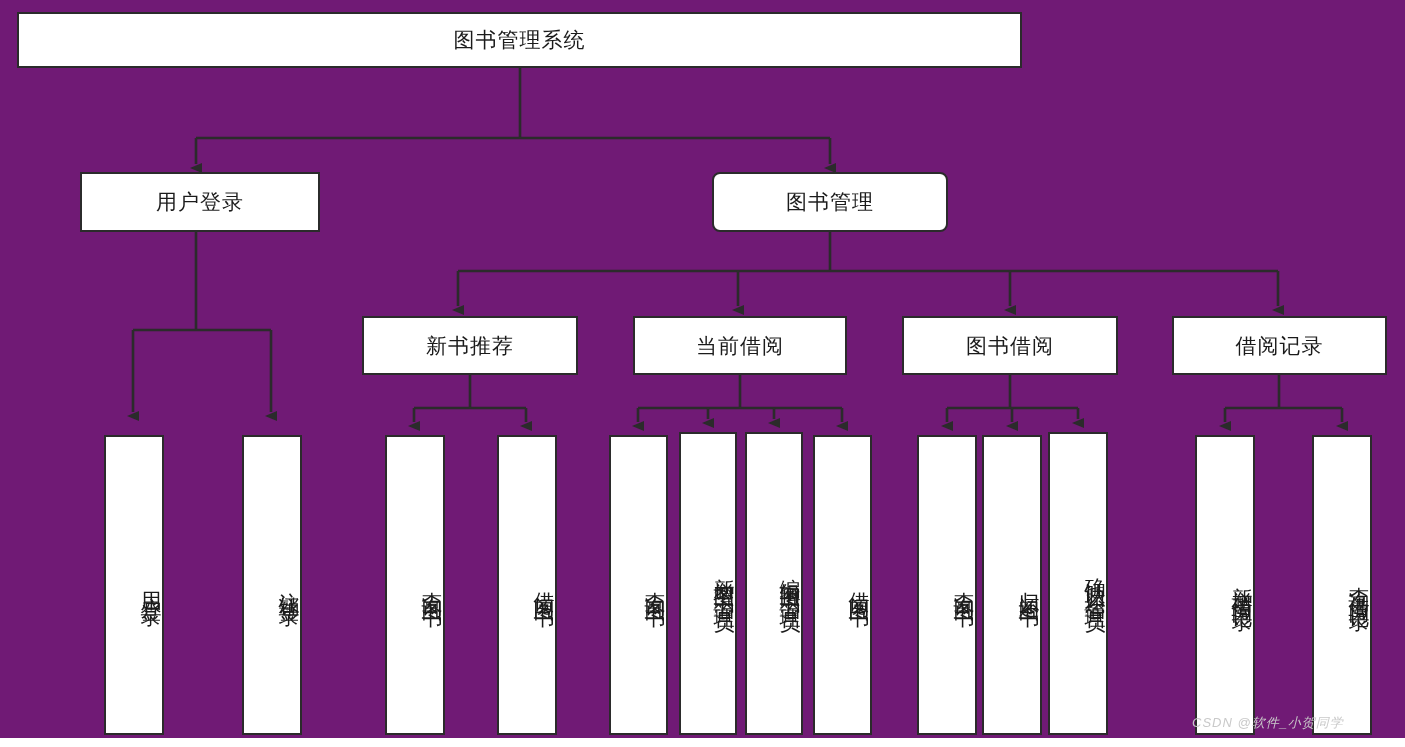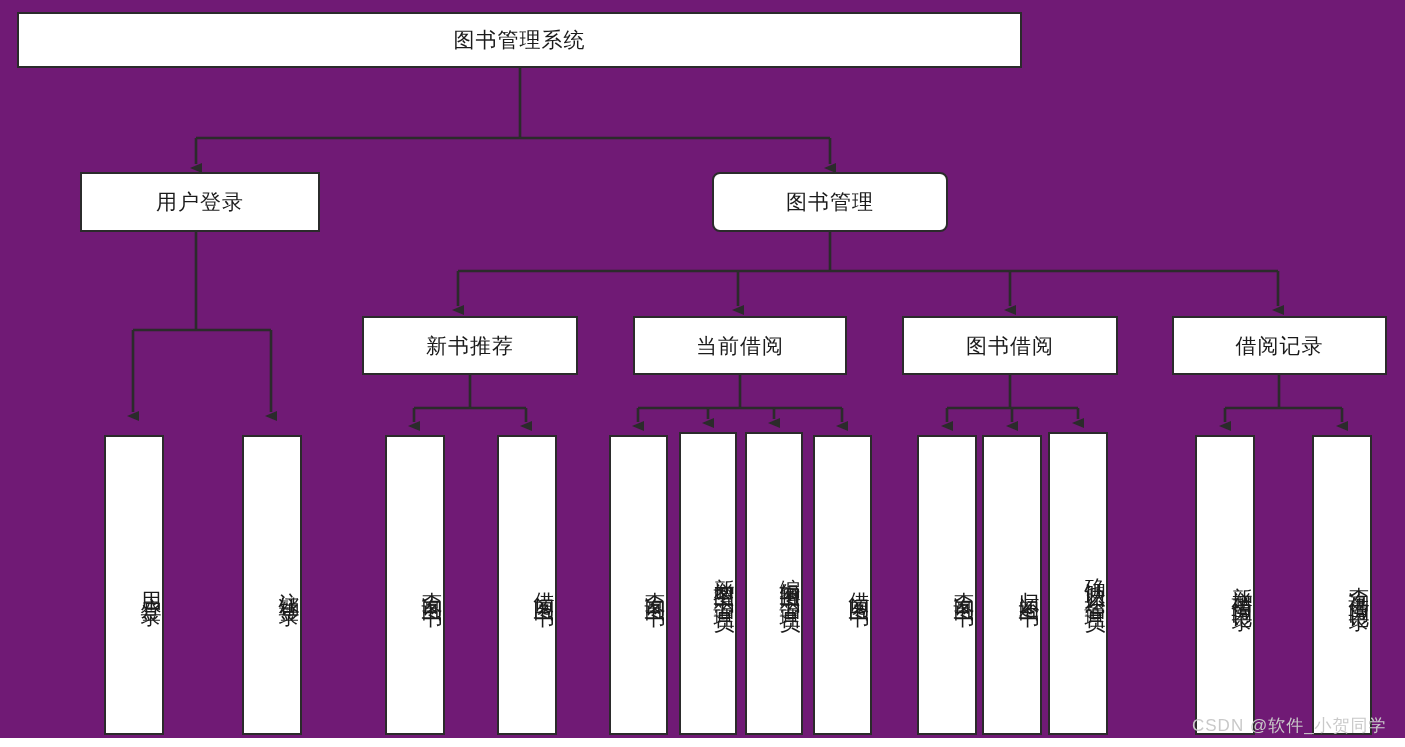--- a/index.html
+++ b/index.html
@@ -8,22 +8,22 @@
   #stage{position:relative;width:1405px;height:738px;background:#701a75;}
   svg.edges{position:absolute;left:0;top:0;width:1405px;height:747px;}
   .node{position:absolute;box-sizing:border-box;background:#ffffff;
         border:2px solid #2b2b2b;display:flex;align-items:center;
         justify-content:center;color:#1b1b1b;}
   .node.horiz{font-size:21px;letter-spacing:1px;}
   .node.vert{writing-mode:vertical-rl;text-orientation:upright;
              font-size:21px;letter-spacing:5px;line-height:1;
              padding:8px 0;align-items:flex-start;justify-content:center;}
   .node.vert.tall{align-items:flex-start;}
-  .watermark{position:absolute;color:#c9c9c9;font-size:17px;
-             letter-spacing:1px;white-space:nowrap;}
+  .watermark{position:absolute;color:#c9c9c9;font-size:13px;
+             letter-spacing:1px;white-space:nowrap;font-style:italic;}
 </style>
 </head>
 <body>
 
 <div id="stage">
 
   <svg class="edges" viewBox="0 0 1405 747" xmlns="http://www.w3.org/2000/svg">
     <defs>
       <marker id="arrow" markerWidth="10" markerHeight="12" refX="1" refY="6" orient="auto" markerUnits="userSpaceOnUse">
         <path d="M0,0 L10,0 L5,12 Z" fill="#2b2b2b"></path>

